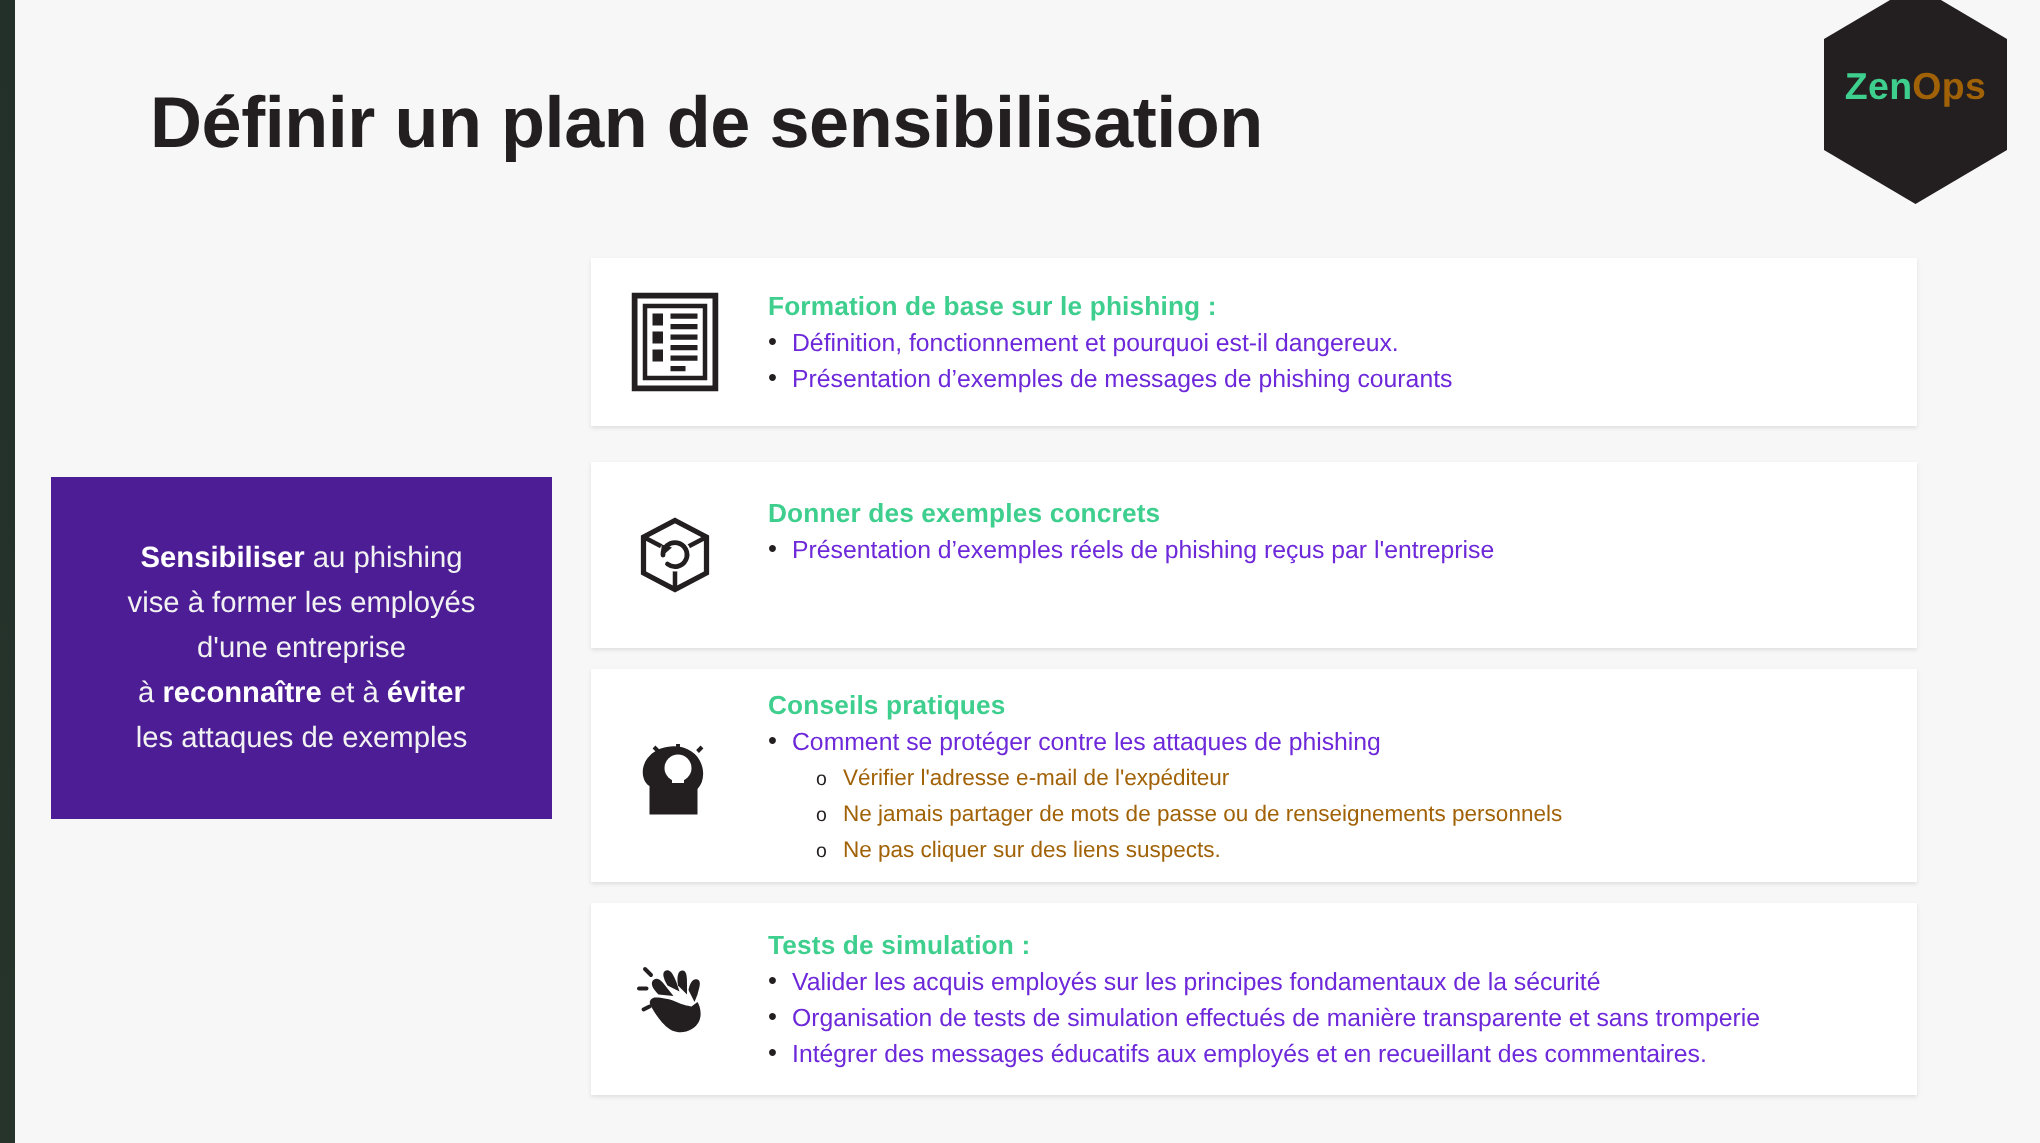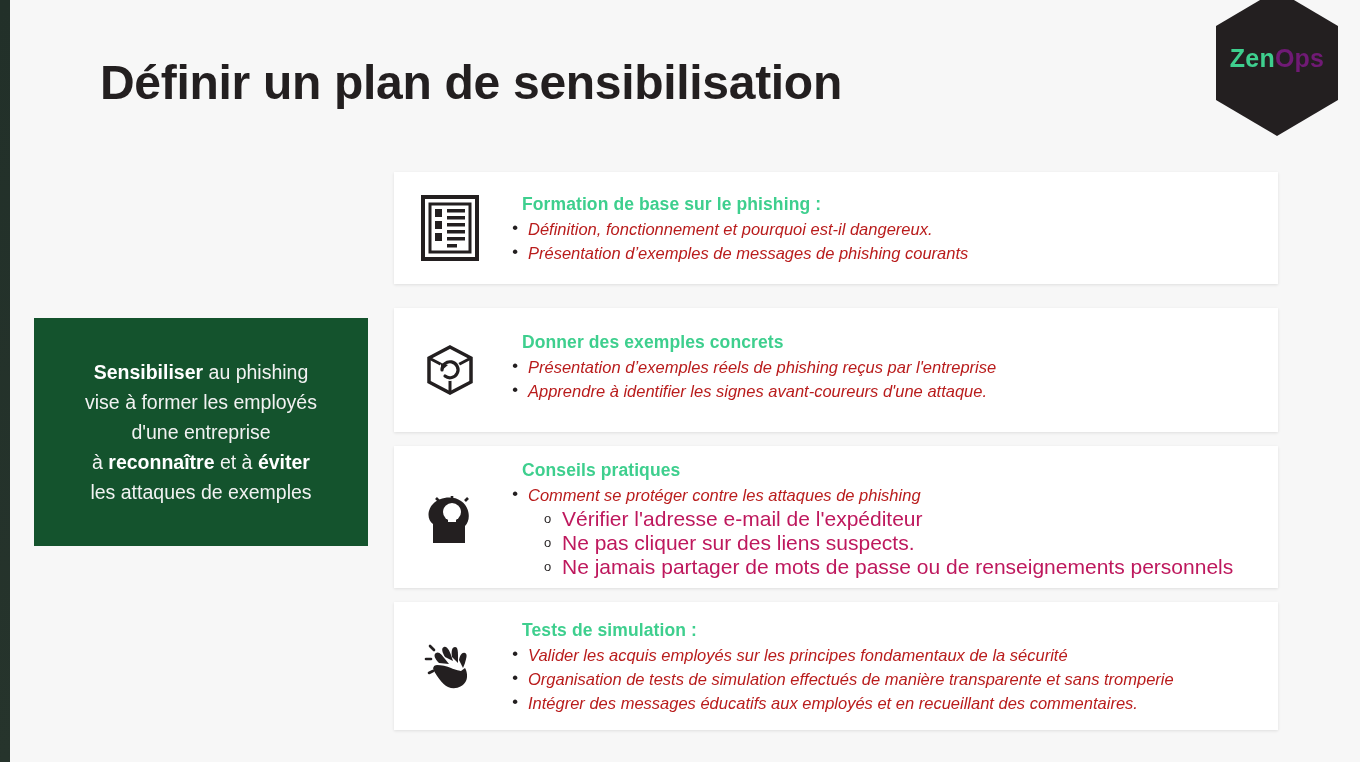--- a/index.html
+++ b/index.html
@@ -67,30 +67,30 @@
     left: 0;
     top: 54px;
     width: 130px;
     text-align: center;
     font-size: 25px;
     font-weight: bold;
     color: #ffffff;
     letter-spacing: 0.2px;
   }
   .logo-text .zen { color: #3ecf8e; }
-  .logo-text .ops { color: #701a75; }
+  .logo-text .ops { color: #a16207; }
 
   
   .summary {
     position: absolute;
     left: 34px;
     top: 318px;
     width: 334px;
     height: 228px;
-    background: #14532d;
+    background: #4c1d95;
     color: #ffffff;
     display: flex;
     align-items: center;
     justify-content: center;
     text-align: center;
     padding: 0 14px;
     box-sizing: border-box;
   }
   .summary p {
     margin: 0;
@@ -120,55 +120,54 @@
     align-self: center;
   }
   .card .body {
     flex: 1 1 auto;
     padding-right: 18px;
   }
   .card-heading {
     color: #3ecf8e;
     font-weight: bold;
     font-size: 17.5px;
-    margin: 0 0 2px 16px;
+    margin: 0 0 2px 6px;
     letter-spacing: 0.1px;
   }
   ul.bullets {
     list-style: none;
     margin: 0;
     padding: 0;
   }
   ul.bullets > li {
     position: relative;
     padding-left: 22px;
     font-size: 16.5px;
     line-height: 24px;
-    color: #b91c1c;
-    font-style: italic;
+    color: #6d28d9;
   }
   ul.bullets > li::before {
     content: "•";
     position: absolute;
     left: 6px;
     top: -1px;
     font-size: 17px;
     color: #231f20;
   }
   ul.subbullets {
     list-style: none;
     margin: 0;
     padding: 0 0 0 34px;
   }
   ul.subbullets > li {
     position: relative;
     padding-left: 22px;
-    font-size: 21px;
+    font-size: 15px;
     line-height: 24px;
-    color: #be185d;
+    color: #a16207;
   }
   ul.subbullets > li::before {
     content: "o";
     position: absolute;
     left: 4px;
     top: 0px;
     font-size: 13px;
     color: #231f20;
   }
 
@@ -246,21 +245,20 @@
         <path d="M29 28 L29 52" fill="none" stroke="#231f20" stroke-width="3"></path>
         <circle cx="29" cy="29" r="11" fill="#ffffff"></circle>
         <path d="M21 29 a8 8 0 1 1 3 6" fill="none" stroke="#231f20" stroke-width="3.2" stroke-linecap="round"></path>
         <polygon points="20,22 27,24 20,30" fill="#231f20"></polygon>
       </svg>
     </div>
     <div class="body">
       <p class="card-heading">Donner des exemples concrets</p>
       <ul class="bullets">
         <li>Présentation d’exemples réels de phishing reçus par l'entreprise</li>
-        <li>Apprendre à identifier les signes avant-coureurs d'une attaque.</li>
       </ul>
     </div>
   </div>
 
   <div class="card" id="card-2">
     <div class="icon-col">
       <svg width="58" height="58" viewBox="0 0 58 58" xmlns="http://www.w3.org/2000/svg">
         <path d="M12 50 L12 36 C6 32 6 22 12 16 C18 9 32 7 40 13 C49 19 50 32 44 38 L44 50 Z" fill="#231f20"></path>
         <circle cx="31" cy="24" r="9" fill="#ffffff"></circle>
         <path d="M27 30 L35 30 L35 34 L27 34 Z" fill="#ffffff"></path>
@@ -270,22 +268,22 @@
         <rect x="12" y="50" width="32" height="5" fill="#231f20"></rect>
       </svg>
     </div>
     <div class="body">
       <p class="card-heading">Conseils pratiques</p>
       <ul class="bullets">
         <li>Comment se protéger contre les attaques de phishing</li>
       </ul>
       <ul class="subbullets">
         <li>Vérifier l'adresse e-mail de l'expéditeur</li>
+        <li>Ne jamais partager de mots de passe ou de renseignements personnels</li>
         <li>Ne pas cliquer sur des liens suspects.</li>
-        <li>Ne jamais partager de mots de passe ou de renseignements personnels</li>
       </ul>
     </div>
   </div>
 
   <div class="card" id="card-3">
     <div class="icon-col">
       <svg width="58" height="58" viewBox="0 0 58 58" xmlns="http://www.w3.org/2000/svg">
         <g fill="#231f20">
           <path d="M18 26 C14 22 12 18 15 16 C18 14 21 18 24 22 L28 27 Z"></path>
           <path d="M24 20 C21 15 20 11 23 10 C26 9 28 13 30 18 L32 24 Z"></path>

